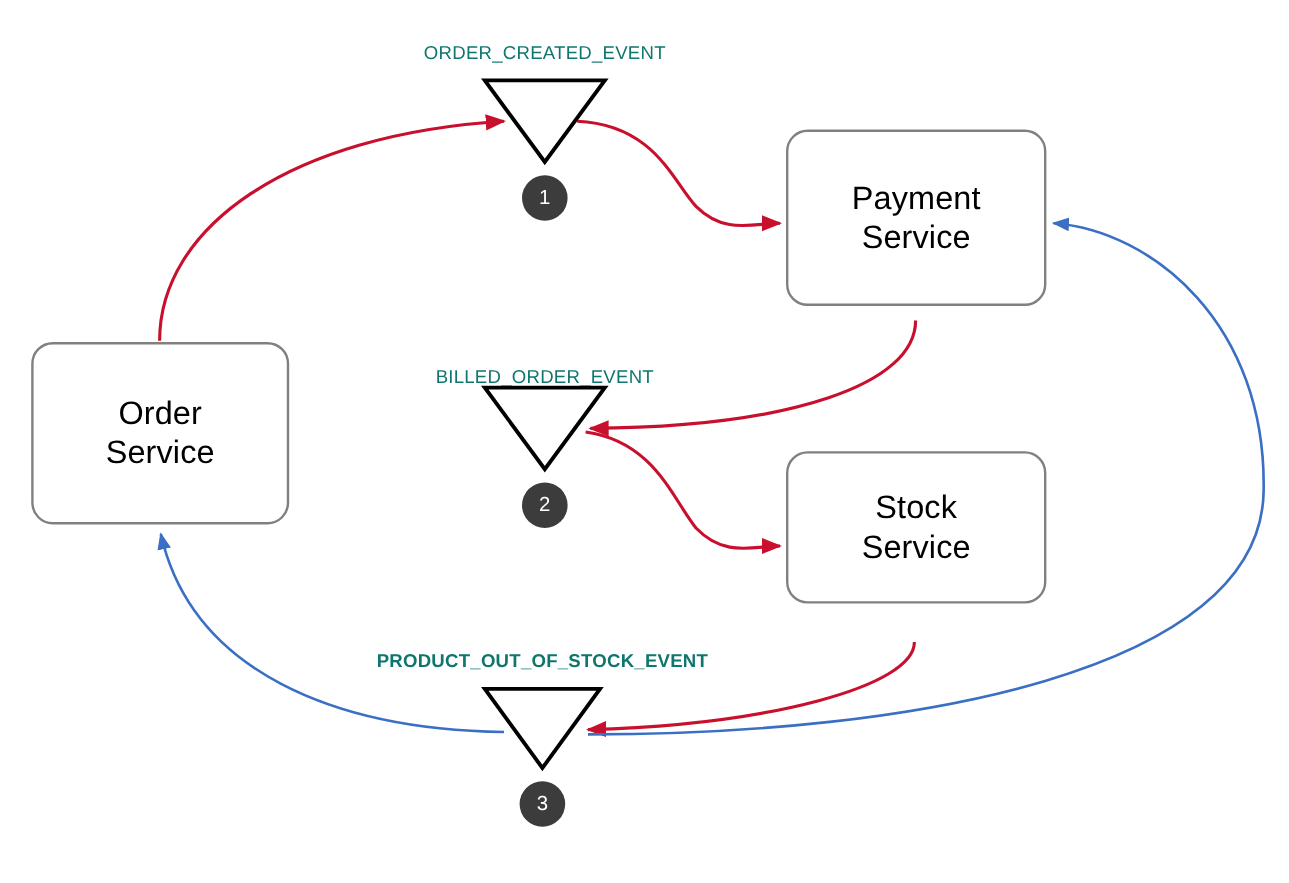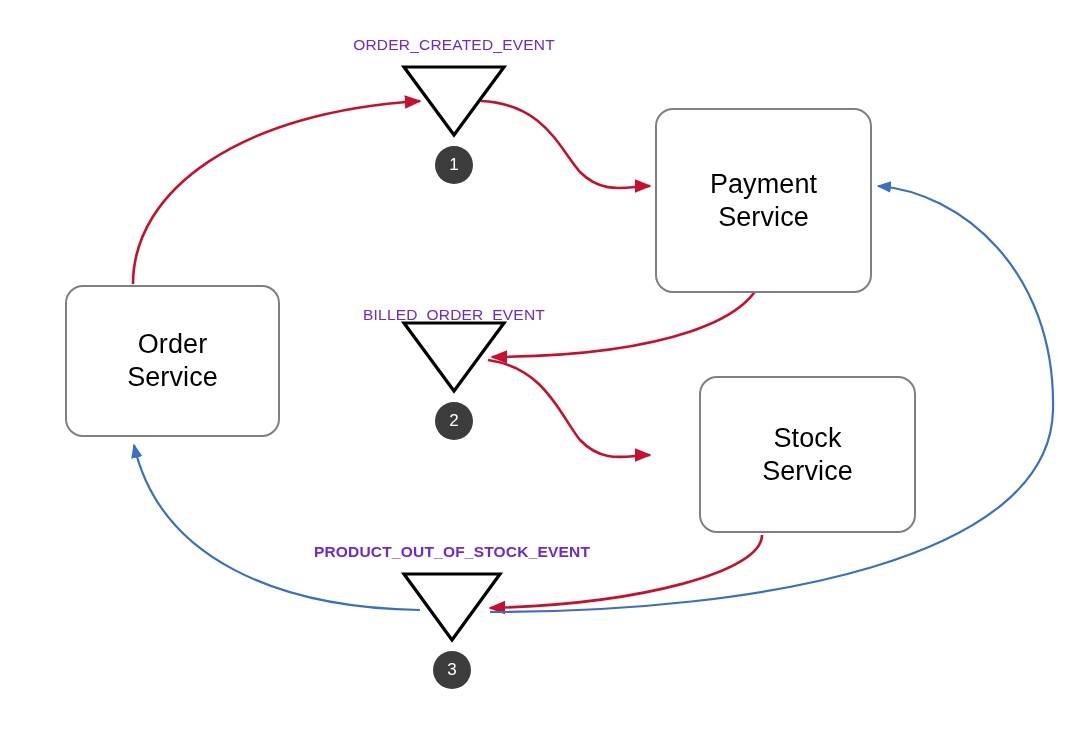--- a/index.html
+++ b/index.html
@@ -45,21 +45,21 @@
     white-space: pre-line;
   }
   .topic-group {
     position: absolute;
   }
   .topic-name {
     position: absolute;
     white-space: nowrap;
     font-size: 15.5px;
     letter-spacing: 0.2px;
-    color: #6d28d9;
+    color: #0f766e;
     transform: translateX(-50%);
     top: 0;
     left: 50%;
   }
   .topic-badge {
     position: absolute;
     width: 38px;
     height: 38px;
     border-radius: 50%;
     background: #3c3c3c;
@@ -90,31 +90,31 @@
         <path d="M 133,284 C 133,190 240,112 420,101" fill="none" stroke="#c8102e" stroke-width="2.6" stroke-linecap="butt" marker-end="url(#arrow-red)"></path>
         <path d="M 481,101 C 545,104 560,150 580,172 C 604,196 628,186 650,186" fill="none" stroke="#c8102e" stroke-width="2.6" stroke-linecap="butt" marker-end="url(#arrow-red)"></path>
         <path d="M 763,267 C 763,320 660,356 492,357" fill="none" stroke="#c8102e" stroke-width="2.6" stroke-linecap="butt" marker-end="url(#arrow-red)"></path>
         <path d="M 488,360 C 545,368 560,415 580,440 C 604,465 628,455 650,455" fill="none" stroke="#c8102e" stroke-width="2.6" stroke-linecap="butt" marker-end="url(#arrow-red)"></path>
         <path d="M 762,535 C 762,572 640,604 490,608" fill="none" stroke="#c8102e" stroke-width="2.6" stroke-linecap="butt" marker-end="url(#arrow-red)"></path>
         <path d="M 420,610 C 280,608 160,560 134,445" fill="none" stroke="#3a6fc4" stroke-width="2.2" stroke-linecap="butt" marker-end="url(#arrow-blue)"></path>
         <path d="M 490,612 C 760,612 1050,560 1053,410 C 1056,270 960,192 878,186" fill="none" stroke="#3a6fc4" stroke-width="2.2" stroke-linecap="butt" marker-end="url(#arrow-blue)"></path>
       </g>
   </svg>
 
-  <div class="service-box" style="left:26px; top:285px; width:215px; height:152px;margin-left:39px;">
+  <div class="service-box" style="left:26px; top:285px; width:215px; height:152px;">
     <span class="service-label">Order
 Service</span>
   </div>
 
-  <div class="service-box" style="left:655px; top:108px; width:217px; height:185px;">
+  <div class="service-box" style="left:655px; top:108px; width:217px; height:147px;">
     <span class="service-label">Payment
 Service</span>
   </div>
 
-  <div class="service-box" style="left:655px; top:376px; width:217px; height:157px;margin-left:44px;">
+  <div class="service-box" style="left:655px; top:376px; width:217px; height:127px;">
     <span class="service-label">Stock
 Service</span>
   </div>
 
   <div class="topic-group" style="left:0; top:0; width:1074px; height:0;">
     <div class="topic-name" style="left:454px; top:36px;">ORDER_CREATED_EVENT</div>
     <svg style="position:absolute; left:400px; top:63px; width:110px; height:80px;" viewBox="0 0 110 80" xmlns="http://www.w3.org/2000/svg">
       <polygon points="4,4 104,4 54,72" fill="#ffffff" stroke="#000000" stroke-width="3.2" stroke-linejoin="miter"></polygon>
     </svg>
     <div class="topic-badge" style="left:435px; top:146px;">1</div>

